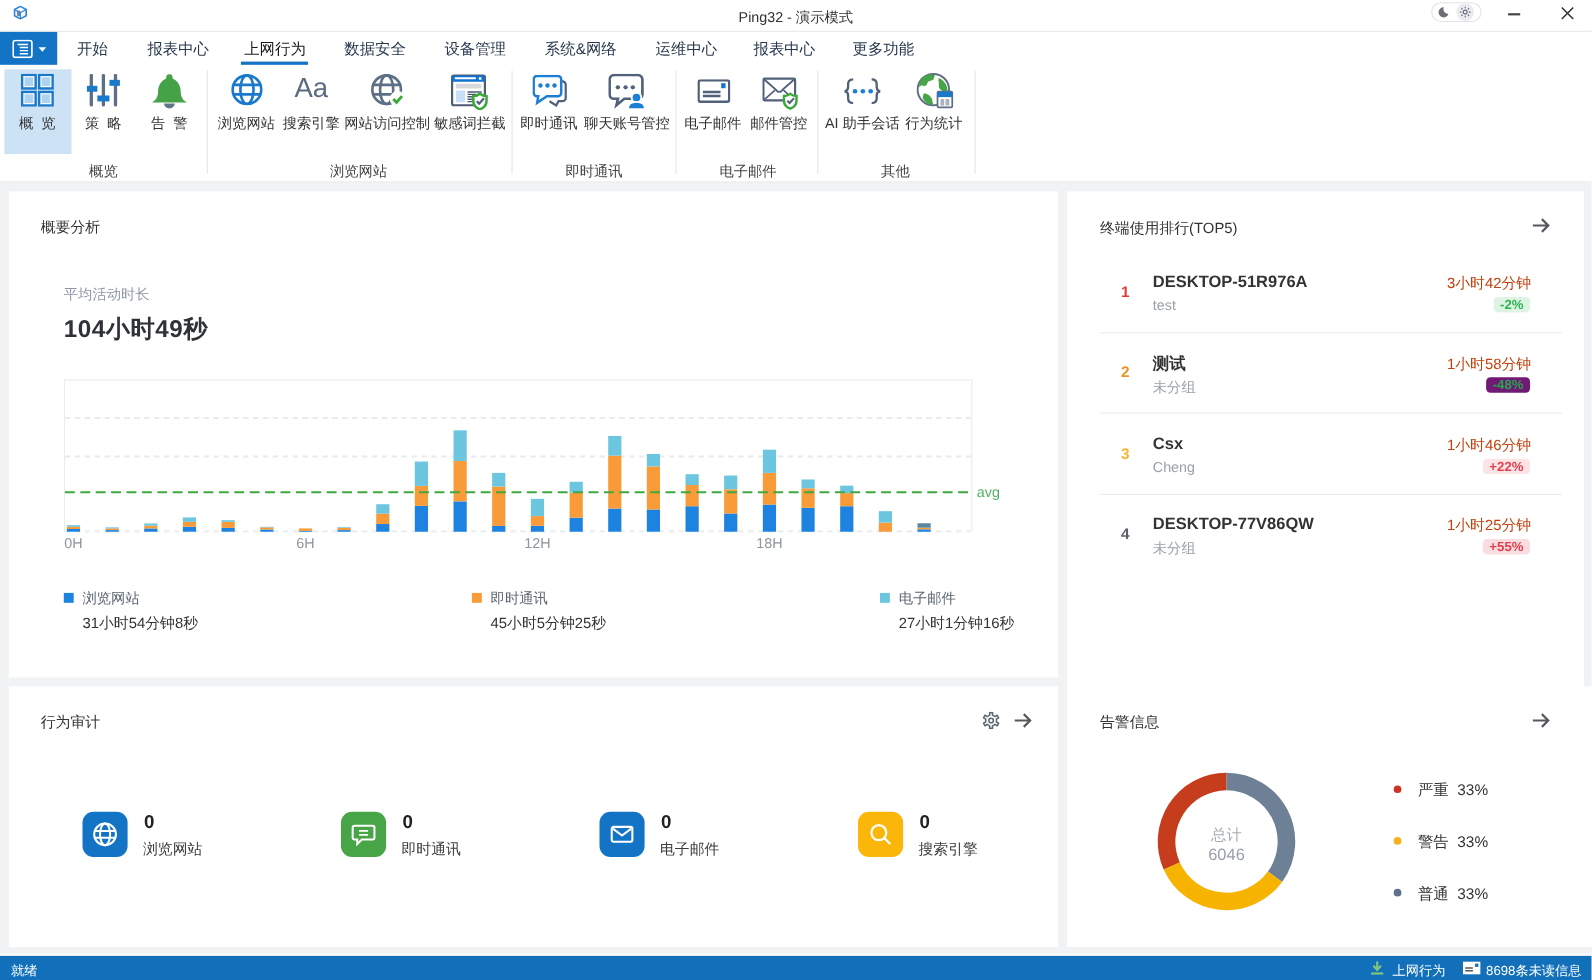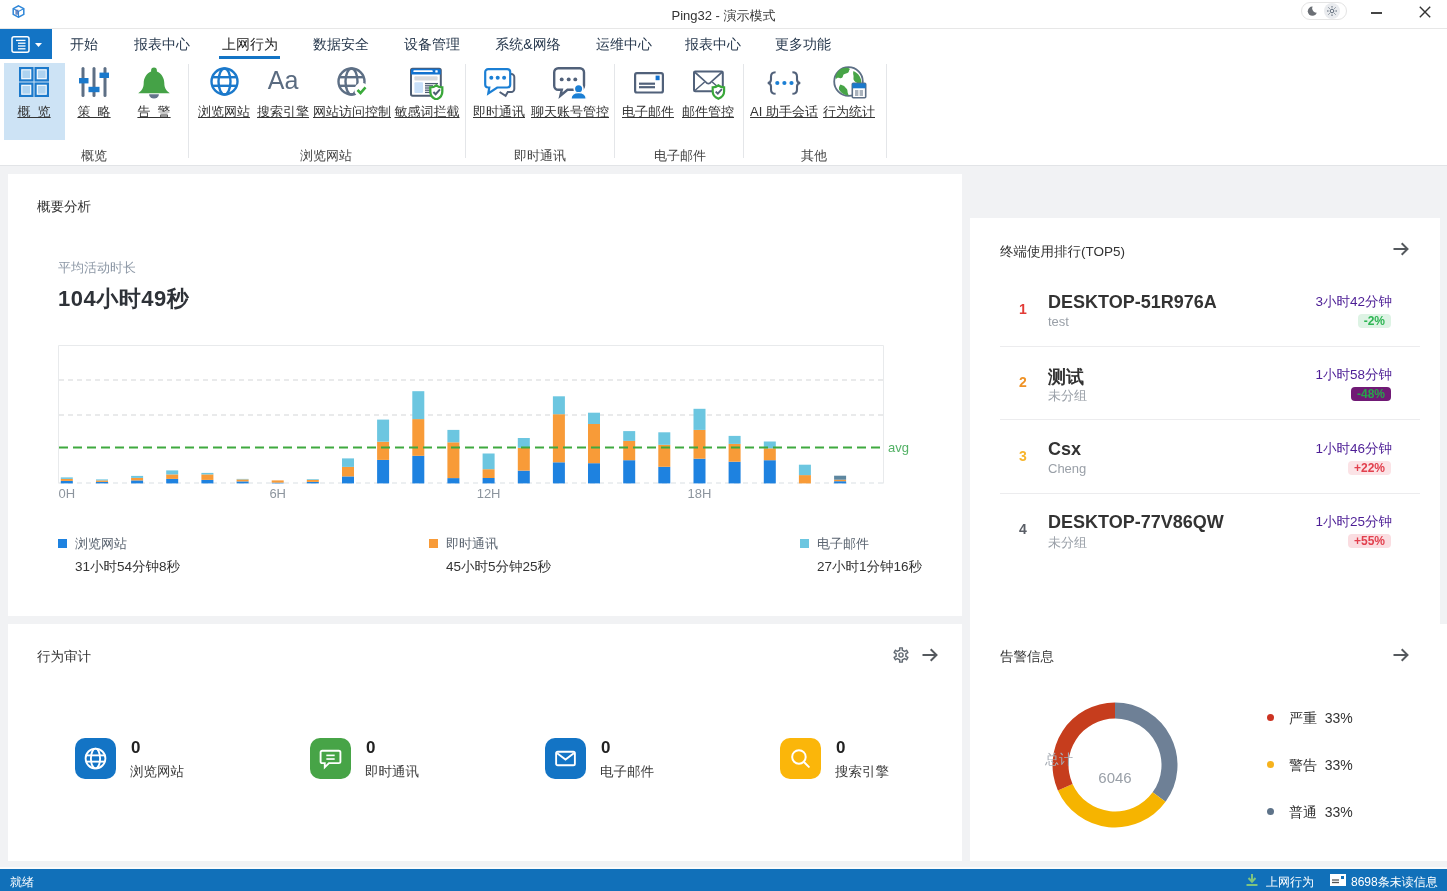--- a/index.html
+++ b/index.html
@@ -14,42 +14,42 @@
 #minbtn{left:1371px;top:12px;width:11px;height:2px;background:#444;}
 
 #menurow{left:0;top:29px;width:1447px;height:30px;background:#fff;}
 #menubtn{left:0;top:29px;width:52px;height:30px;background:#1374c5;}
 .tab{top:36px;font-size:14px;color:#27384d;transform:translateX(-50%);white-space:nowrap;}
 .tab.sel{color:#1a1a1a;}
 #tabline{left:219px;top:56px;width:61px;height:3px;background:#1374c5;}
 
 #ribbon{left:0;top:59px;width:1447px;height:107px;background:#fff;border-bottom:1px solid #e2e4e7;}
 #ribsel{left:4px;top:63px;width:61px;height:77px;background:#cde3f5;}
-.riblab{top:103px;font-size:13px;color:#333;transform:translateX(-50%);white-space:nowrap;text-decoration:underline;}
+.riblab{top:103px;font-size:13px;color:#333;transform:translateX(-50%);white-space:nowrap;}
 .grplab{top:147px;font-size:13px;color:#444;transform:translateX(-50%);white-space:nowrap;}
 .ribsep{top:64px;width:1px;height:94px;background:#e4e6e9;}
 
 #content{left:0;top:166px;width:1447px;height:703px;background:#f1f2f4;}
 .card{background:#fff;}
 #card1{left:8px;top:174px;width:954px;height:442px;}
 #card2{left:8px;top:624px;width:954px;height:237px;}
-#card3{left:970px;top:174px;width:470px;height:556px;margin-top:44px;}
+#card3{left:970px;top:174px;width:470px;height:556px;}
 #card4{left:970px;top:624px;width:562px;height:237px;}
 .cardtitle{font-size:13.5px;color:#333;}
 
 #avglab{left:50px;top:85px;font-size:13px;color:#8d98a6;}
 #avgval{left:50px;top:110px;font-size:22px;font-weight:bold;color:#2e3238;letter-spacing:0.5px;}
 .lgsq{width:9px;height:9px;top:365px;}
 .lglab{top:361px;font-size:13px;color:#5a6470;}
 .lgval{top:384px;font-size:13.5px;color:#333;}
 
 .rank{width:20px;text-align:center;font-size:14px;font-weight:bold;}
-.r-name{left:78px;font-size:18px;font-weight:bold;color:#333;}
+.r-name{left:78px;font-size:15px;font-weight:bold;color:#333;}
 .r-sub{left:78px;font-size:13px;color:#9aa0a8;}
-.r-time{font-size:13.5px;color:#4c1d95;right:48px;}
+.r-time{font-size:13.5px;color:#c2410c;right:48px;}
 .pill{right:49px;height:14px;line-height:14px;border-radius:4px;font-size:12px;font-weight:bold;padding:0 6px;}
 .rowdiv{left:30px;width:420px;height:1px;background:#ececee;}
 
 .statico{top:114px;width:41px;height:41px;border-radius:10px;}
 .statnum{top:114px;font-size:17px;font-weight:bold;color:#222;}
 .statlab{top:139px;font-size:13.5px;color:#3c3c3c;}
 
 .alegdot{width:7px;height:7px;border-radius:50%;}
 .aleg{font-size:14px;color:#333;}
 
@@ -429,21 +429,21 @@
 <div class="abs card" id="card4">
   <div class="abs cardtitle" style="left:30px;top:24px">告警信息</div>
   <svg class="abs" style="left:422px;top:22px" width="18" height="18" viewBox="0 0 18 18">
       <path d="M1.5,9 L15.5,9 M9.7,3.2 L15.5,9 L9.7,14.8" fill="none" stroke="#55595e" stroke-width="2"></path>
     </svg>
   <svg class="abs" style="left:75px;top:71px" width="140" height="140" viewBox="0 0 140 140">
     <path d="M70,7.5 A62.5,62.5 0 0 1 120.56,106.74 L107.62,97.33 A46.5,46.5 0 0 0 70,23.5 Z" fill="#6e8096"></path>
     <path d="M120.56,106.74 A62.5,62.5 0 0 1 12.90,95.42 L27.52,88.91 A46.5,46.5 0 0 0 107.62,97.33 Z" fill="#f6b400"></path>
     <path d="M12.90,95.42 A62.5,62.5 0 0 1 70,7.5 L70,23.5 A46.5,46.5 0 0 0 27.52,88.91 Z" fill="#c63d1d"></path>
   </svg>
-  <div class="abs" style="left:75px;top:127px;width:140px;text-align:left;font-size:14px;color:#a7adb5">总计</div>
+  <div class="abs" style="left:75px;top:127px;width:140px;text-align:center;font-size:14px;color:#a7adb5">总计</div>
   <div class="abs" style="left:75px;top:145px;width:140px;text-align:center;font-size:15px;color:#9aa0a8">6046</div>
   <div class="abs alegdot" style="left:297px;top:90px;background:#cc3322"></div>
   <div class="abs aleg" style="left:319px;top:86px">严重&nbsp;&nbsp;33%</div>
   <div class="abs alegdot" style="left:297px;top:137px;background:#f6b21d"></div>
   <div class="abs aleg" style="left:319px;top:133px">警告&nbsp;&nbsp;33%</div>
   <div class="abs alegdot" style="left:297px;top:184px;background:#5e7389"></div>
   <div class="abs aleg" style="left:319px;top:180px">普通&nbsp;&nbsp;33%</div>
 </div>
 <div class="abs" id="prestatus"></div>
 <div class="abs" id="statusline"></div>

